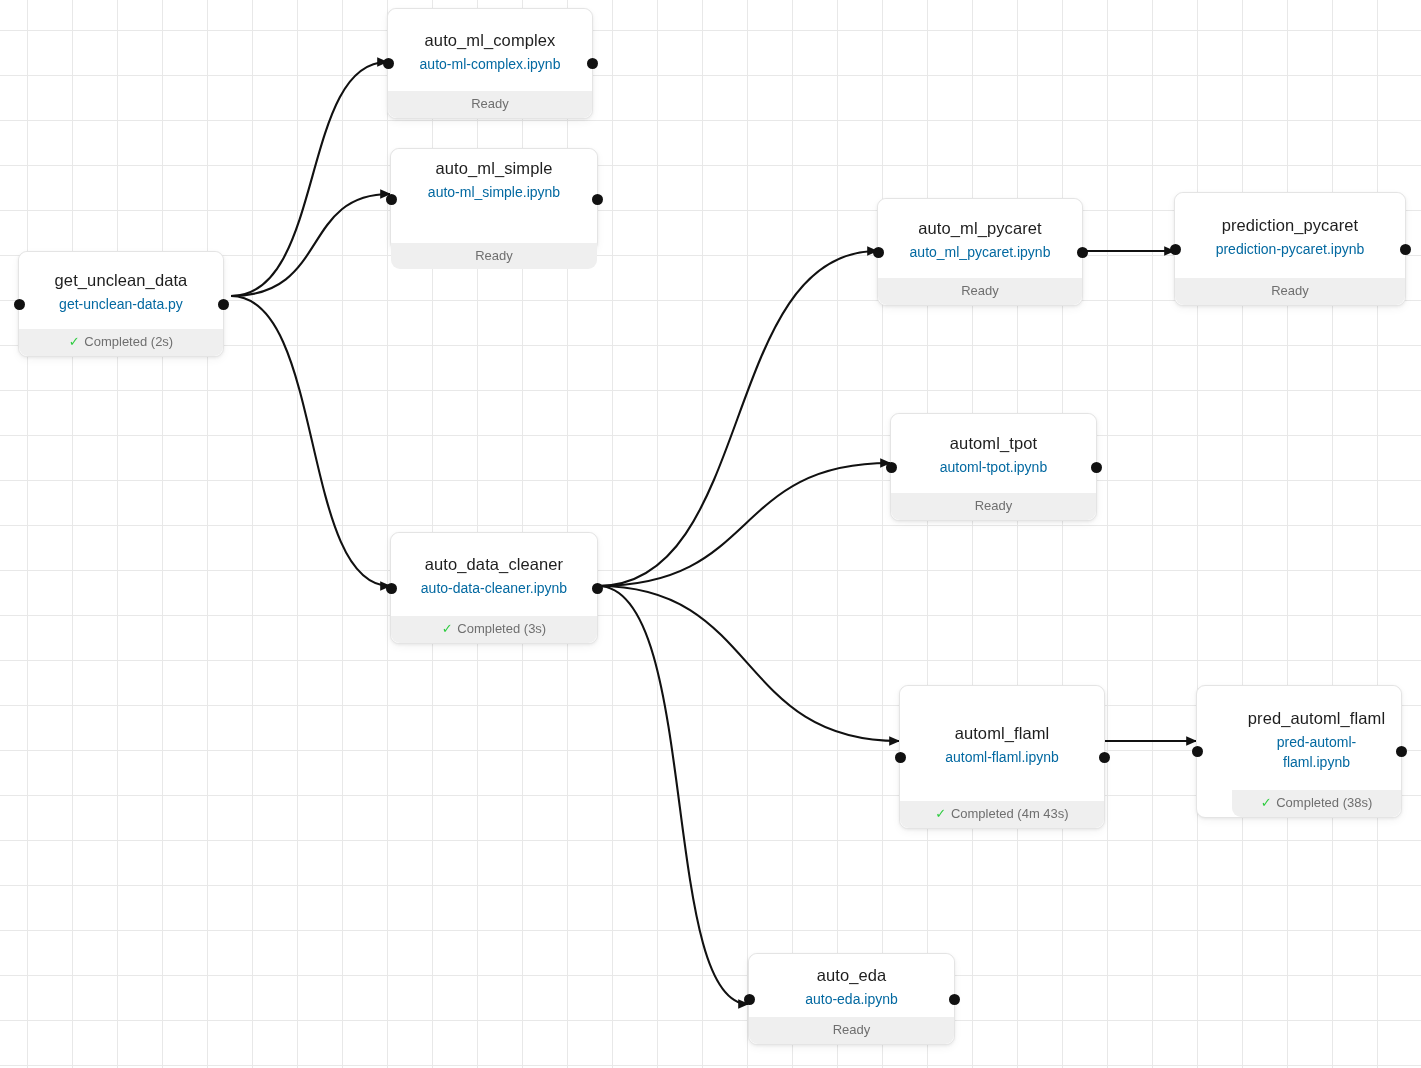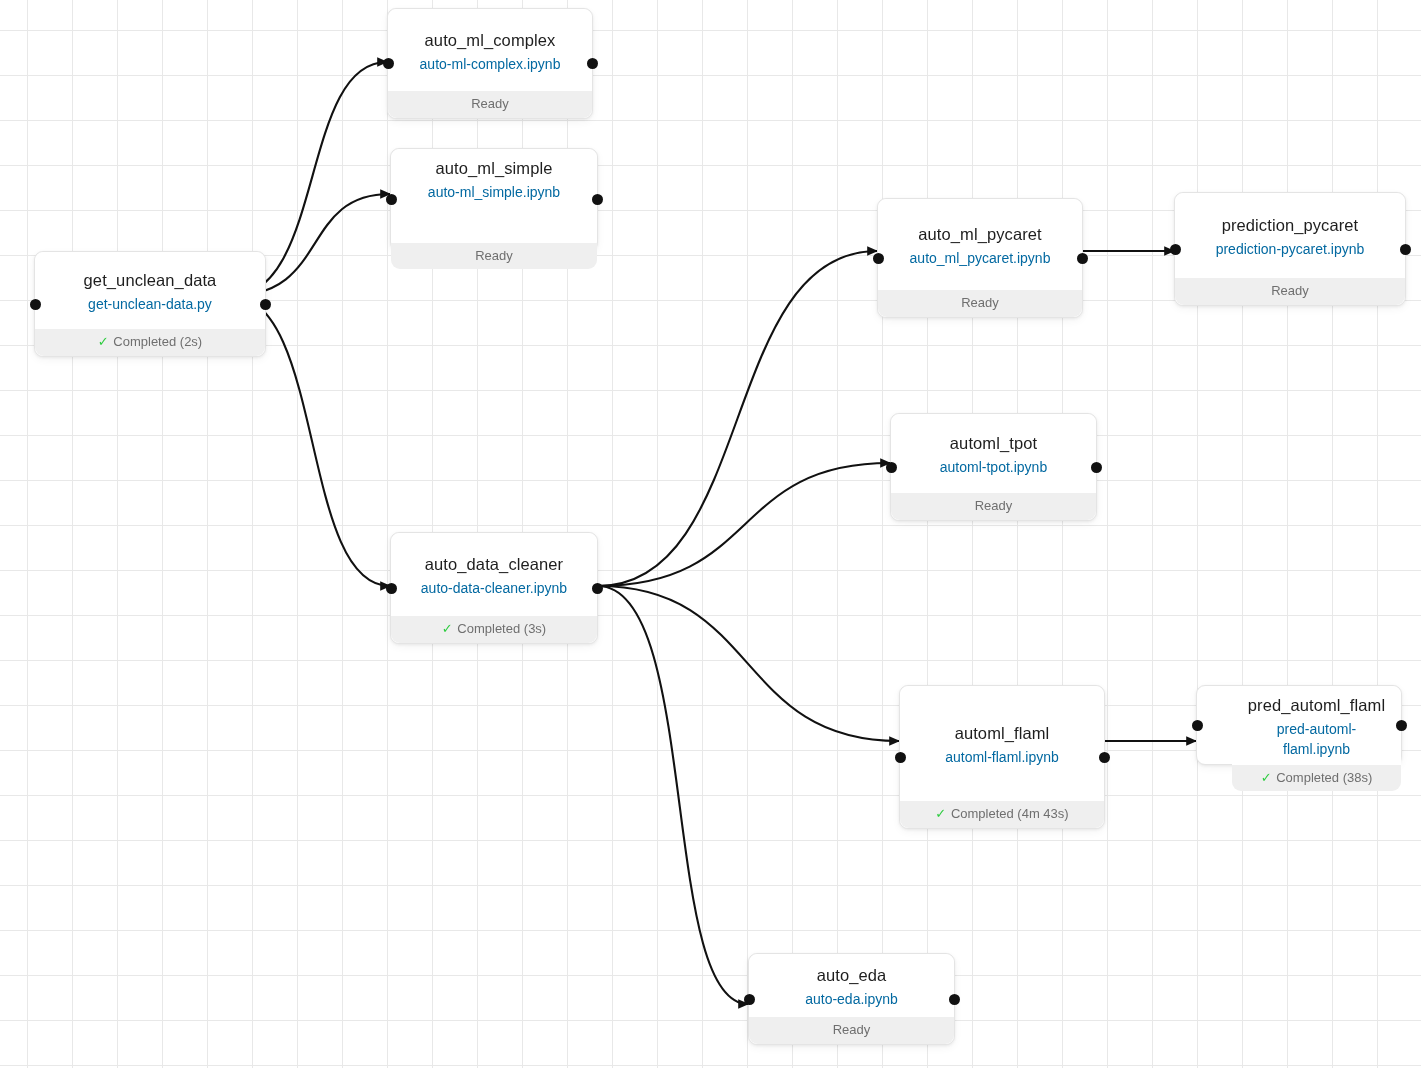--- a/index.html
+++ b/index.html
@@ -112,21 +112,21 @@
         <path d="M 598 586 C 755 586 720 251 877 251" fill="none" stroke="#111111" stroke-width="2.1" marker-end="url(#arrow)"></path>
         <path d="M 598 586 C 760 586 730 463 890 463" fill="none" stroke="#111111" stroke-width="2.1" marker-end="url(#arrow)"></path>
         <path d="M 598 586 C 760 586 735 741 899 741" fill="none" stroke="#111111" stroke-width="2.1" marker-end="url(#arrow)"></path>
         <path d="M 598 586 C 700 586 660 1004 748 1004" fill="none" stroke="#111111" stroke-width="2.1" marker-end="url(#arrow)"></path>
         <path d="M 1083 251 C 1128 251 1128 251 1174 251" fill="none" stroke="#111111" stroke-width="2.1" marker-end="url(#arrow)"></path>
         <path d="M 1105 741 C 1150 741 1150 741 1196 741" fill="none" stroke="#111111" stroke-width="2.1" marker-end="url(#arrow)"></path>
       </g>
   </svg>
 
   <div id="node-layer">
-      <div class="node" style="left: 34px; top: 251px; width: 232px; height: 106px;">
+      <div class="node" style="left: 18px; top: 251px; width: 206px; height: 106px;">
         <div class="node-body">
           <div class="node-title">get_unclean_data</div>
           <div class="node-sub">get-unclean-data.py</div>
         </div>
         <div class="node-status"><span class="tick">✓</span> <span>Completed (2s)</span></div>
         <span class="handle left"></span>
         <span class="handle right"></span>
       </div>
       <div class="node" style="left: 387px; top: 8px; width: 206px; height: 111px;">
         <div class="node-body">
@@ -148,21 +148,21 @@
       </div>
       <div class="node" style="left: 390px; top: 532px; width: 208px; height: 112px;">
         <div class="node-body">
           <div class="node-title">auto_data_cleaner</div>
           <div class="node-sub">auto-data-cleaner.ipynb</div>
         </div>
         <div class="node-status"><span class="tick">✓</span> <span>Completed (3s)</span></div>
         <span class="handle left"></span>
         <span class="handle right"></span>
       </div>
-      <div class="node" style="left: 877px; top: 198px; width: 206px; height: 120px;">
+      <div class="node" style="left: 877px; top: 198px; width: 206px; height: 108px;">
         <div class="node-body">
           <div class="node-title">auto_ml_pycaret</div>
           <div class="node-sub">auto_ml_pycaret.ipynb</div>
         </div>
         <div class="node-status"><span>Ready</span></div>
         <span class="handle left"></span>
         <span class="handle right"></span>
       </div>
       <div class="node" style="left: 1174px; top: 192px; width: 232px; height: 114px;">
         <div class="node-body">
@@ -184,21 +184,21 @@
       </div>
       <div class="node" style="left: 899px; top: 685px; width: 206px; height: 144px;">
         <div class="node-body">
           <div class="node-title">automl_flaml</div>
           <div class="node-sub">automl-flaml.ipynb</div>
         </div>
         <div class="node-status"><span class="tick">✓</span> <span>Completed (4m 43s)</span></div>
         <span class="handle left"></span>
         <span class="handle right"></span>
       </div>
-      <div class="node" style="left: 1196px; top: 685px; width: 206px; height: 80px; padding-left: 35px;">
+      <div class="node" style="left: 1196px; top: 685px; width: 206px; height: 133px; padding-left: 35px;">
         <div class="node-body">
           <div class="node-title">pred_automl_flaml</div>
           <div class="node-sub">pred-automl-flaml.ipynb</div>
         </div>
         <div class="node-status"><span class="tick">✓</span> <span>Completed (38s)</span></div>
         <span class="handle left"></span>
         <span class="handle right"></span>
       </div>
       <div class="node" style="left: 748px; top: 953px; width: 207px; height: 92px;">
         <div class="node-body">

